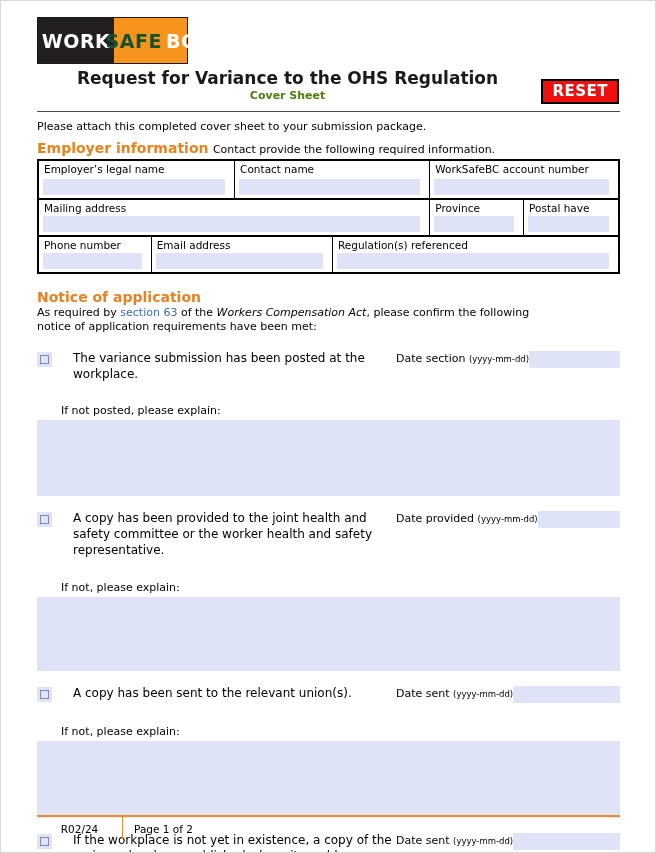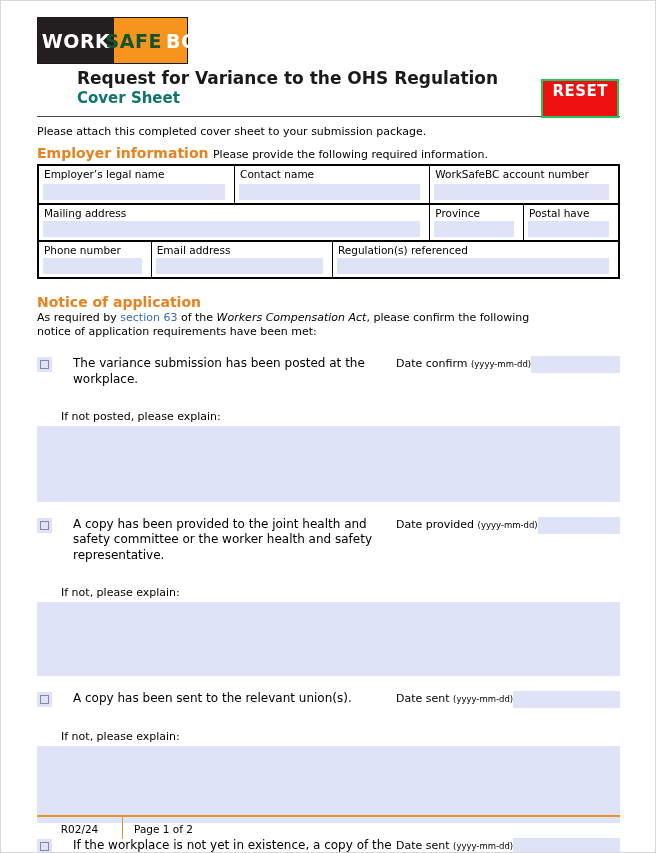--- a/index.html
+++ b/index.html
@@ -12,29 +12,29 @@
   .header { display:flex; align-items:flex-start;flex-direction:column; }
   .logo { display:flex; height:47px; border:1px solid #1a1a1a; }
   .logo-black { background:#231f20; color:#fff; width:76px; display:flex; align-items:center;
                 justify-content:center; font-weight:bold; font-size:19px; letter-spacing:.5px; }
   .logo-orange { background:#f7941e; width:73px; display:flex; align-items:center;
                  justify-content:center; font-weight:bold; font-size:19px; letter-spacing:.5px; }
   .logo-safe { color:#14532d; margin-right:4px; }
   .logo-bc { color:#fff; }
   .titles { margin-left:40px; padding-top:4px; }
   .doc-title { font-size:17px; font-weight:bold; color:#1a1a1a; line-height:1.25; }
-  .doc-subtitle { font-size:15px; font-weight:bold; color:#0f766e; line-height:1.3; }
+  .doc-subtitle { font-size:11px; font-weight:bold; color:#4d7c0f; line-height:1.3;text-align:center; }
   .header-rule { height:1px; background:#4a4a4a; margin-top:7px; }
 
   
   .instruction { margin-top:8px; font-size:11px; }
   .reset-btn { position:absolute; top:78px; right:36px; background:#ee0f0f; color:#fff;
                font-family:"DejaVu Sans","Liberation Sans",sans-serif; font-weight:bold;
-               font-size:15px; letter-spacing:.5px; border:2px solid #22c55e;
-               padding:1px 9px 16px; cursor:pointer; }
+               font-size:15px; letter-spacing:.5px; border:2px solid #000000;
+               padding:1px 9px 2px; cursor:pointer; }
 
   
   .sec-heading { margin-top:7px; font-size:14px; }
   .orange-h { color:#e8821e; font-weight:bold; font-size:14px; }
   .sub-h { font-size:11px; color:#000; font-weight:normal; }
   .emp-table { margin-top:3px; border:2px solid #000; }
   .emp-row { display:flex; height:37px; }
   .emp-row + .emp-row { border-top:2px solid #000; }
   .emp-cell { position:relative; padding:2px 4px 12px 5px; }
   .emp-cell + .emp-cell { border-left:1px solid #000; }
@@ -99,21 +99,21 @@
     </div>
   </div>
 
   <div class="header-rule"></div>
 
   <div class="instruction">Please attach this completed cover sheet to your submission package.</div>
   <button class="reset-btn">RESET</button>
 
   <div class="sec-heading">
     <span class="orange-h">Employer information</span>
-    <span class="sub-h">Please provide the following required information.</span>
+    <span class="sub-h">Contact provide the following required information.</span>
   </div>
 
   <div class="emp-table" id="emp-table">
       <div class="emp-row r1">
   <div class="emp-cell">
     <div class="emp-label">Employer’s legal name</div>
     <div class="emp-input"></div>
   </div>
 
   <div class="emp-cell">
@@ -166,21 +166,21 @@
   <div class="intro"><span>As required by </span><span class="link">section 63</span><span> of the </span><span class="it">Workers Compensation Act</span><span>, please confirm the following notice of application requirements have been met:</span></div>
 
   <div id="notice-items">
   <div class="notice-item">
     <div class="notice-row">
       <span class="checkbox">
             <span class="cb-inner"></span>
           </span>
       <span class="statement">The variance submission has been posted at the workplace.</span>
       <span class="date-group">
-        <span class="date-label"><span class="dl">Date confirm</span> <span class="date-format">(yyyy-mm-dd)</span></span>
+        <span class="date-label"><span class="dl">Date section</span> <span class="date-format">(yyyy-mm-dd)</span></span>
         <span class="date-input"></span>
       </span>
     </div>
     <div class="explain-label">If not posted, please explain:</div>
     <div class="explain-box"></div>
   </div>
 
   <div class="notice-item">
     <div class="notice-row">
       <span class="checkbox">

